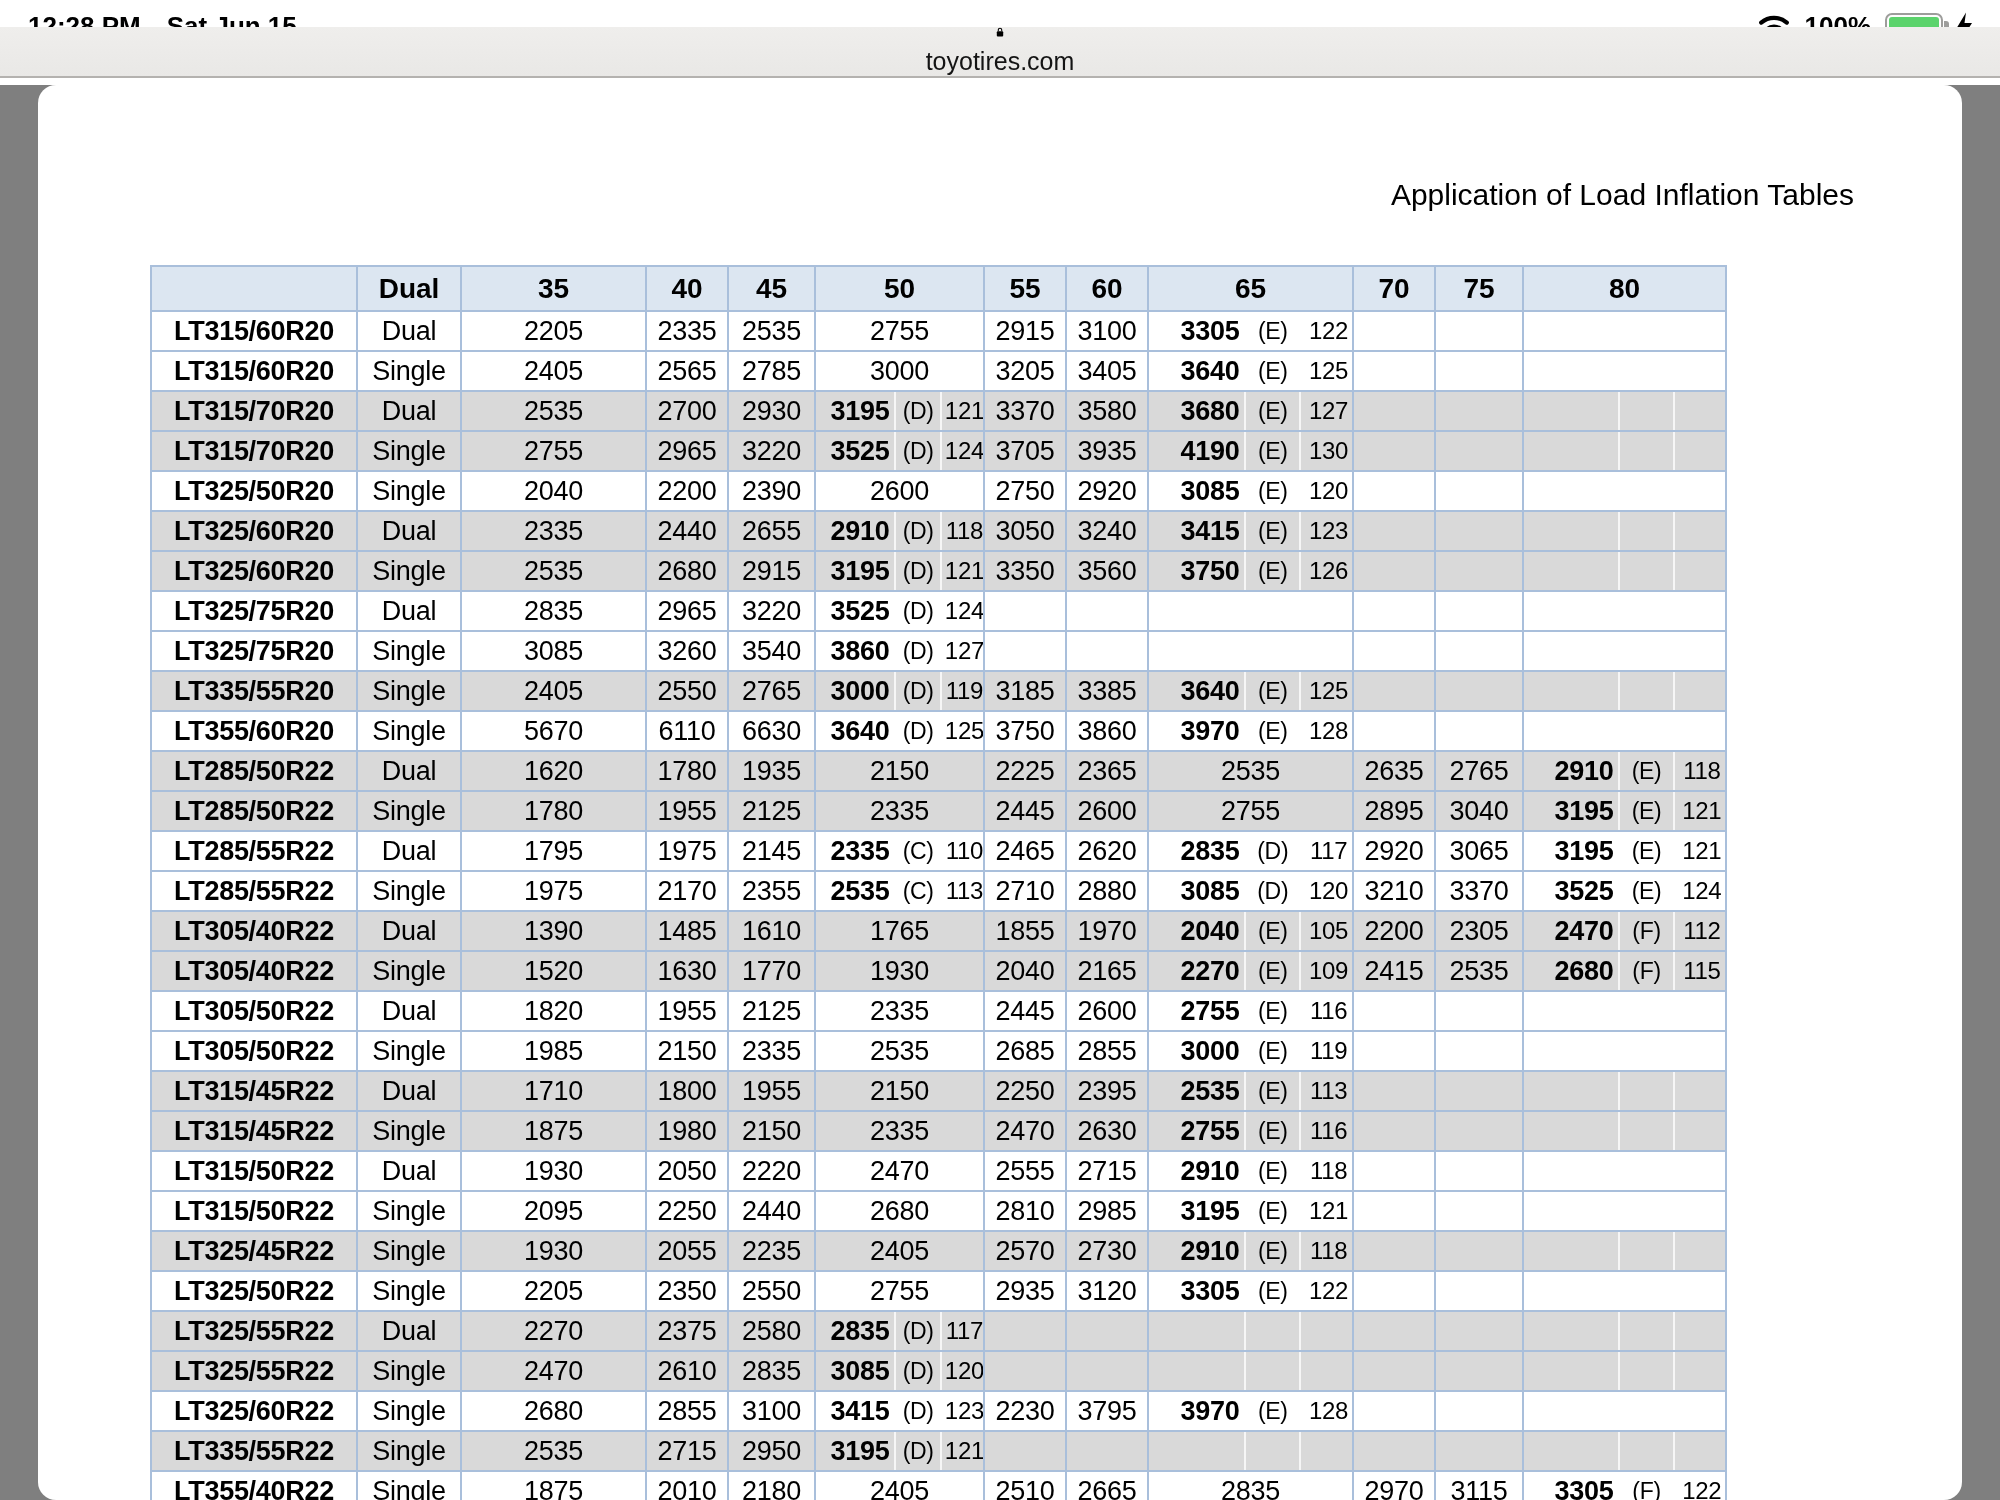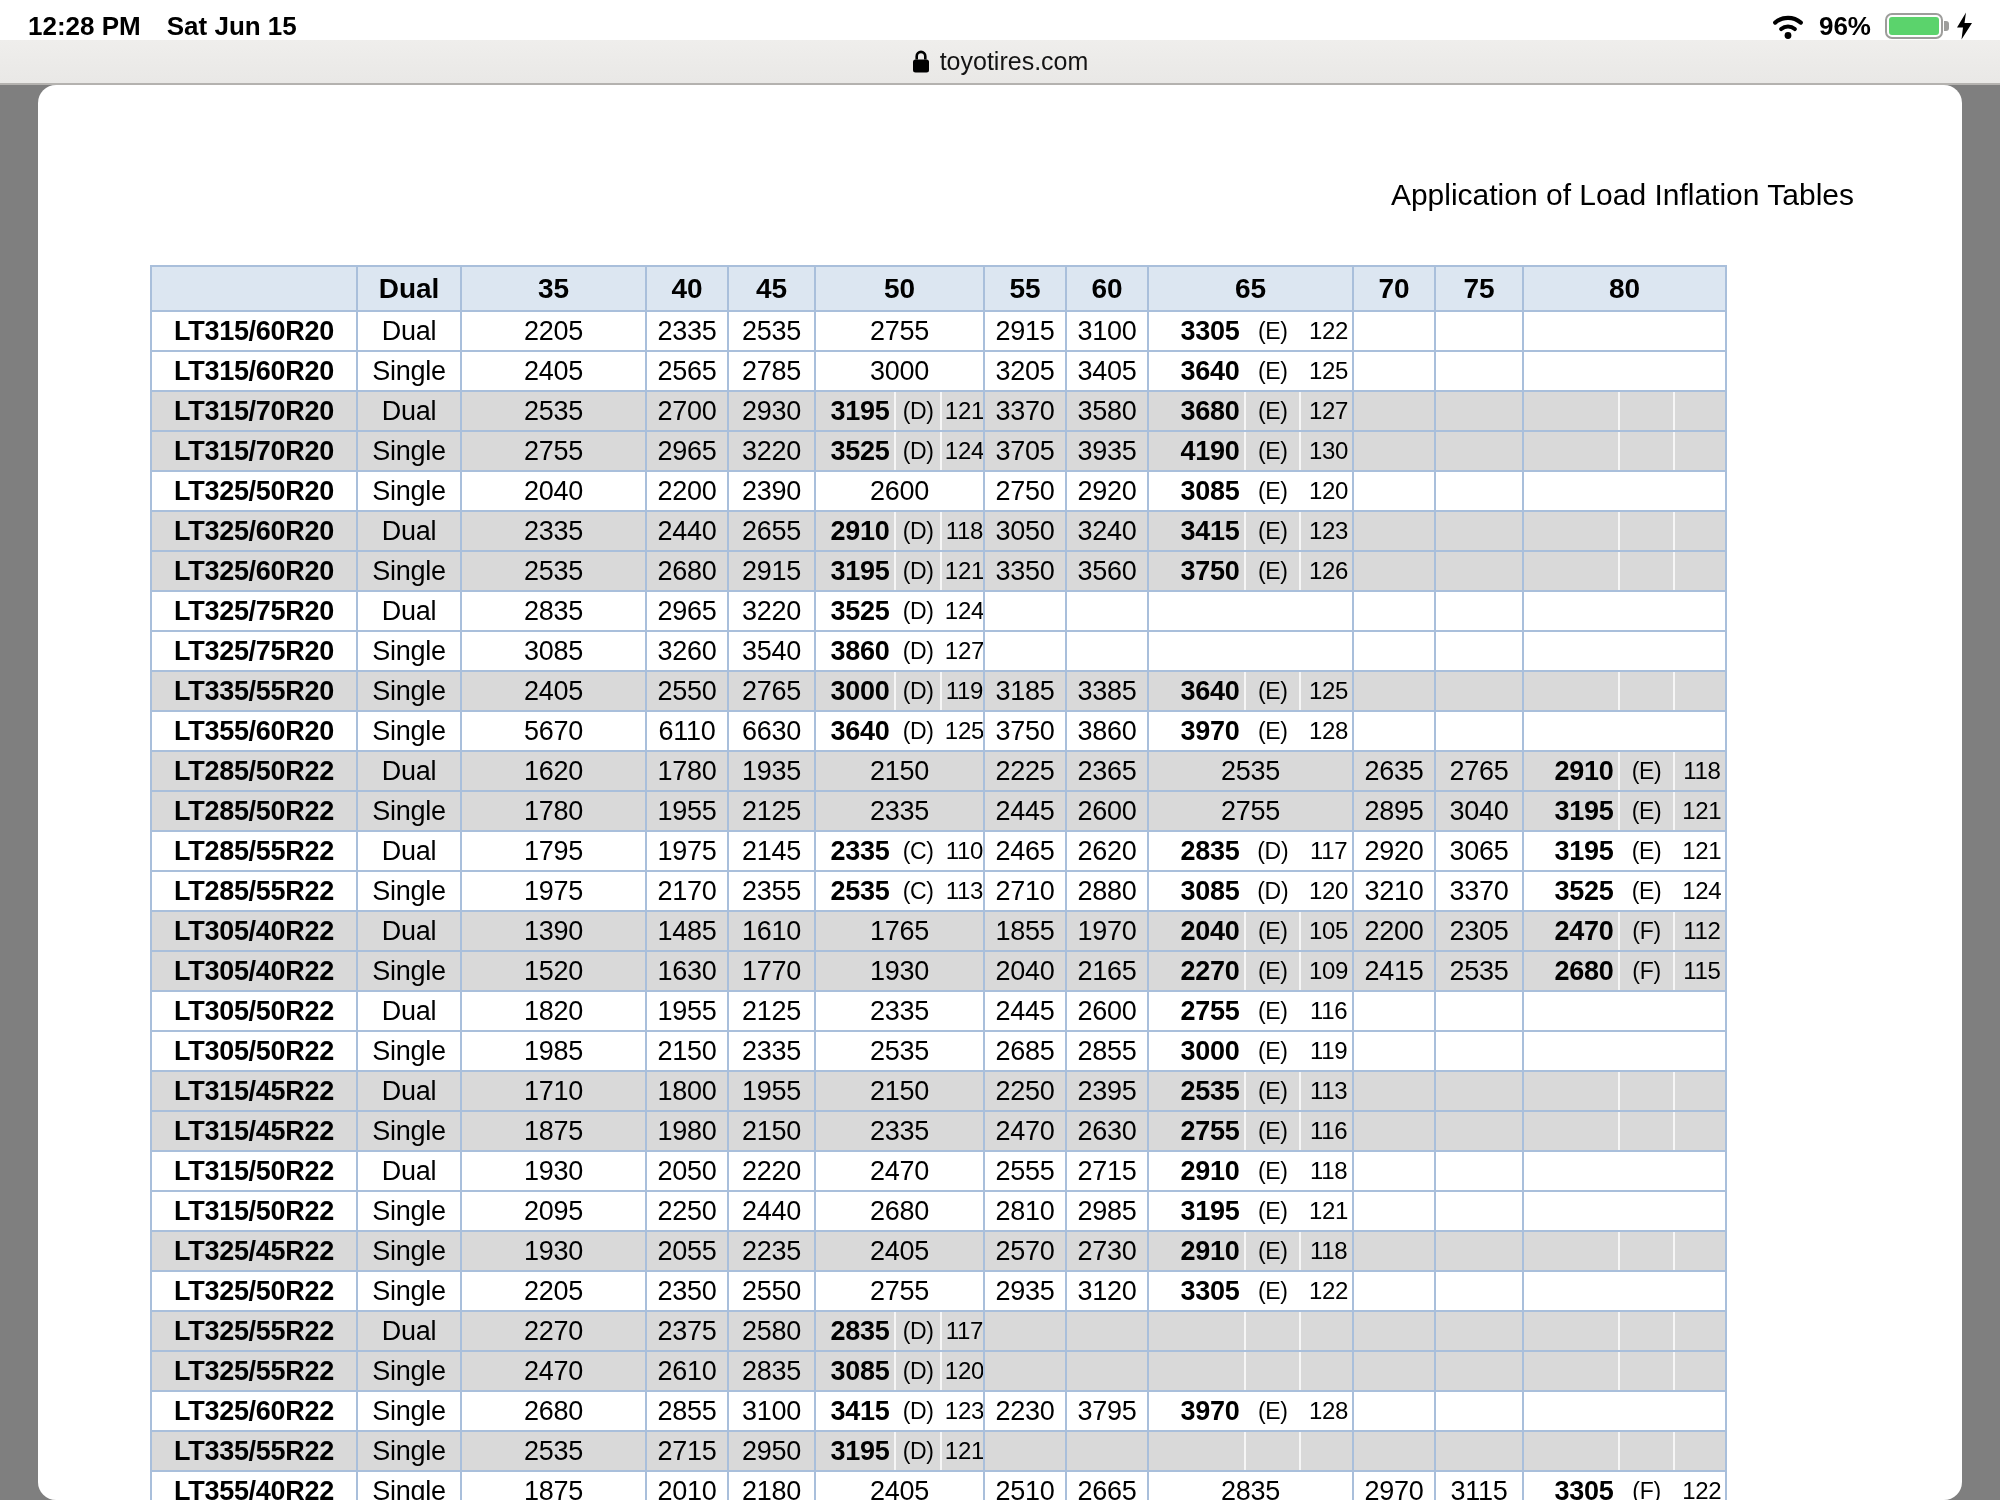--- a/index.html
+++ b/index.html
@@ -13,23 +13,23 @@
     font-size:26px;font-weight:600;}
   .sb-left{display:flex;gap:26px;align-items:center;}
   .sb-right{display:flex;gap:14px;align-items:center;}
   .battery{display:inline-block;width:58px;height:26px;border:2px solid #9d9d9b;border-radius:7px;
     position:relative;background:#fdfdfd;box-sizing:border-box;}
   .battery-fill{position:absolute;left:2px;top:2px;right:2px;bottom:2px;background:var(--battery-green,#5bd36c);border-radius:3px;}
   .battery::after{content:'';position:absolute;right:-8px;top:6px;width:5px;height:10px;background:#9d9d9b;
     border-radius:0 3px 3px 0;}
 
   
-  .url-bar{position:absolute;top:40px;left:0;right:0;height:45px;
+  .url-bar{position:absolute;top:27px;left:0;right:0;height:51px;
     background:linear-gradient(#efeeec,#e9e8e6);border-bottom:2px solid #b4b2af;box-sizing:border-box;
-    display:flex;align-items:center;justify-content:center;gap:10px;font-size:25px;color:#141414;}
+    display:flex;align-items:center;justify-content:center;gap:10px;font-size:25px;color:#141414;flex-direction:column;}
 
   
   .content{position:absolute;top:85px;left:0;right:0;bottom:0;background:#7f7f7f;}
   .page{position:absolute;left:38px;right:38px;top:0;bottom:0;background:#fff;overflow:hidden;border-radius:18px;}
   .doc-title{position:absolute;top:90px;right:108px;text-align:right;font-size:30px;line-height:39px;color:#000;}
 
   
   table{position:absolute;left:112px;top:180px;width:1575px;border-collapse:collapse;table-layout:fixed;}
   th,td{border:2px solid var(--grid-border,#a9bfdb);padding:0;overflow:hidden;white-space:nowrap;}
   th{height:43px;background:var(--header-bg,#dce6f1);font-size:28px;font-weight:bold;text-align:center;}
@@ -55,21 +55,21 @@
     <div class="sb-left">
       <span>12:28 PM</span>
       <span>Sat Jun 15</span>
     </div>
     <div class="sb-right">
       <svg width="34" height="27" viewBox="0 0 34 27">
         <circle cx="17" cy="22.5" r="3.4" fill="#000"></circle>
         <path d="M10.2 16 a10.5 10.5 0 0 1 13.6 0" stroke="#000" stroke-width="4.2" fill="none" stroke-linecap="round"></path>
         <path d="M4.2 9.6 a19.5 19.5 0 0 1 25.6 0" stroke="#000" stroke-width="4.2" fill="none" stroke-linecap="round"></path>
       </svg>
-      <span>96%</span>
+      <span>100%</span>
       <span class="battery">
         <span class="battery-fill"></span>
       </span>
       <svg width="15" height="28" viewBox="0 0 10 18">
         <path d="M6 0 L0 10 H4 L3 18 L10 7 H5 Z" fill="#000"></path>
       </svg>
     </div>
   </div>
 
   <div class="url-bar">

